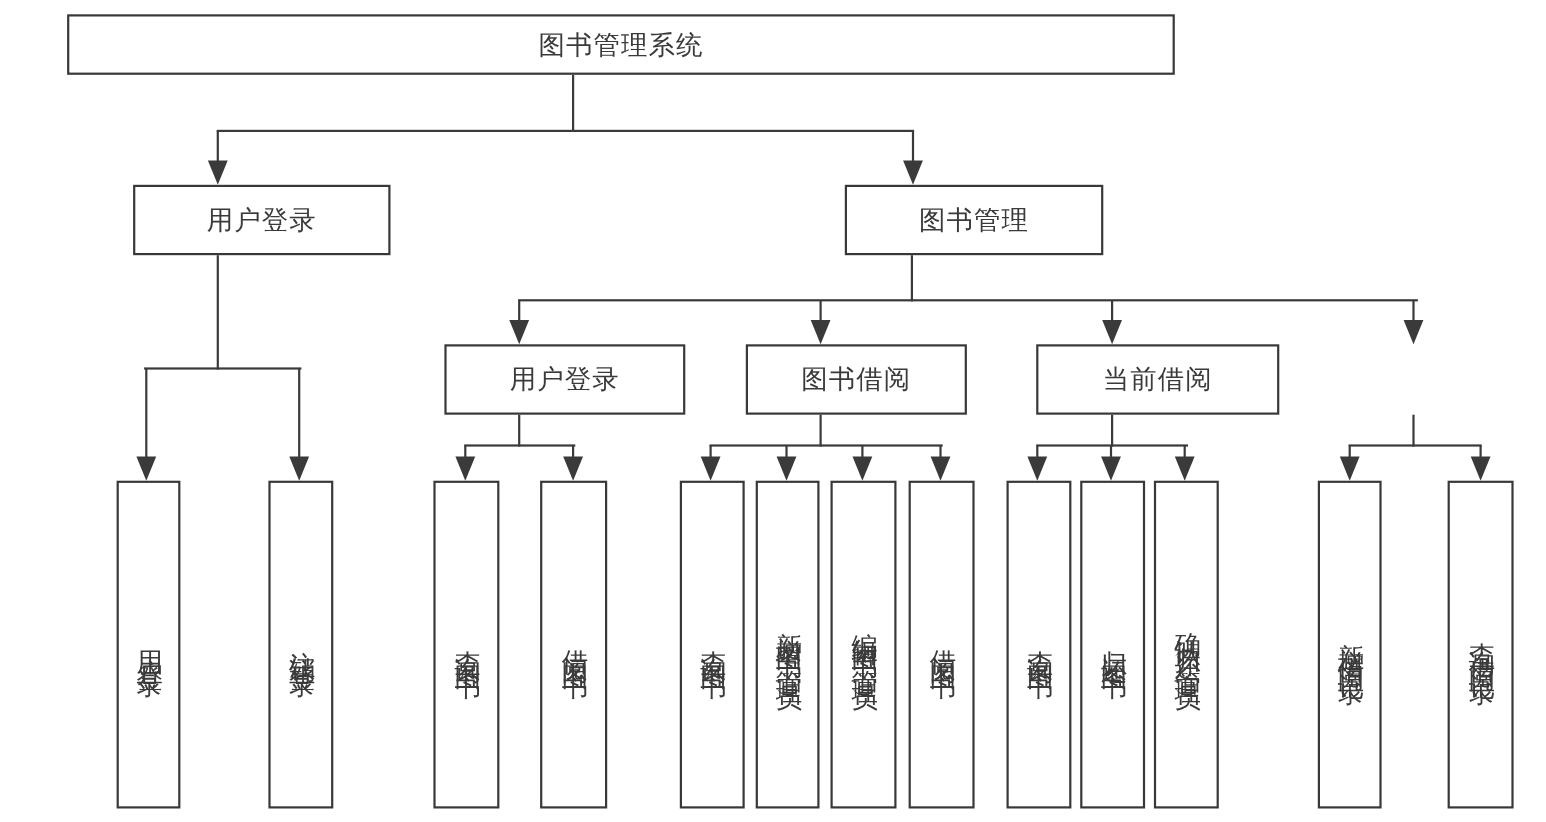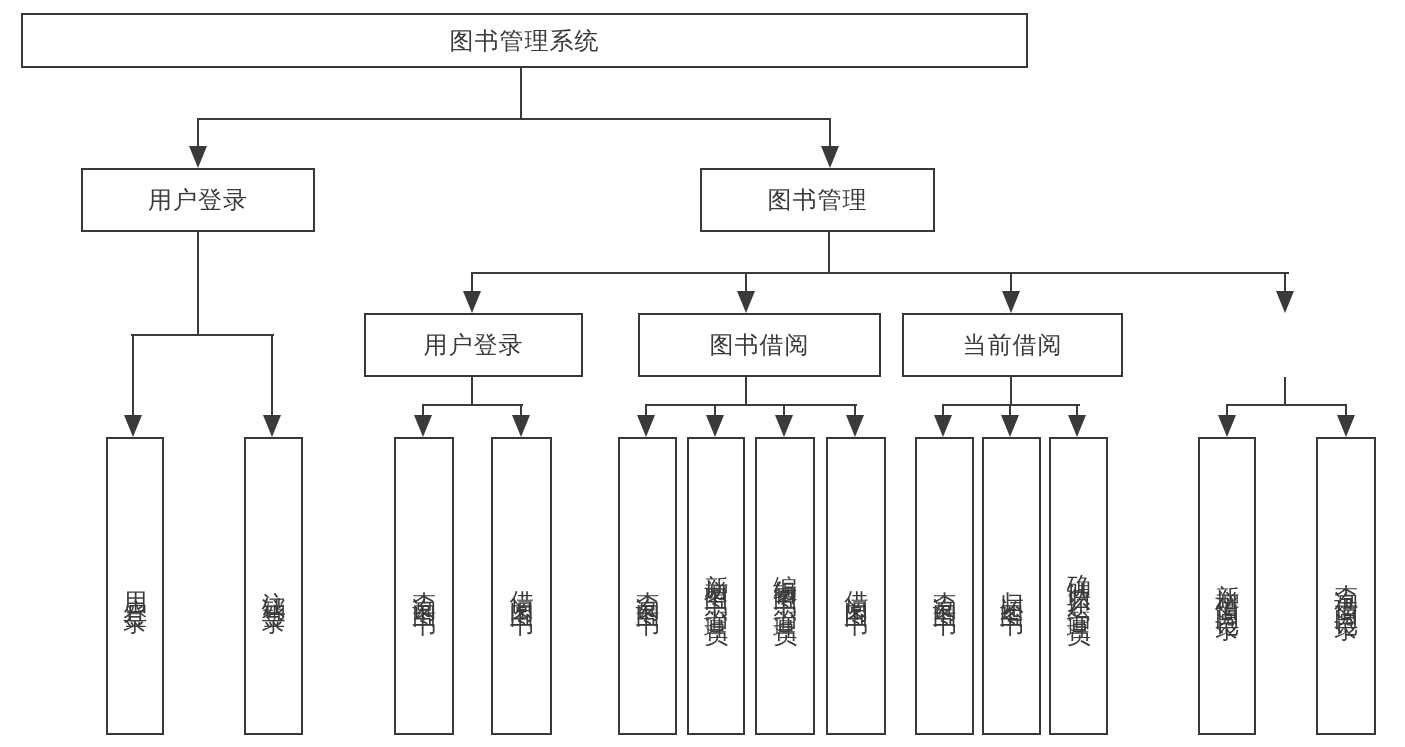--- a/index.html
+++ b/index.html
@@ -4,21 +4,21 @@
 <style>
   html,body{margin:0;padding:0;background:#ffffff;}
   .stage{
     position:relative;width:1405px;height:747px;background:#ffffff;overflow:hidden;
     font-family:"Liberation Sans","DejaVu Sans",sans-serif;color:#3a3a3a;
   }
   
   .pbox{
     position:absolute;box-sizing:border-box;border:2px solid #383838;background:#ffffff;
     display:flex;align-items:center;justify-content:center;
-    font-size:24px;letter-spacing:1px;white-space:nowrap;
+    font-size:24px;letter-spacing:1px;white-space:nowrap;margin-left:40px;
   }
   .leaf{
     position:absolute;box-sizing:border-box;border:2px solid #383838;background:#ffffff;
     top:437px;height:298px;
     display:flex;align-items:center;justify-content:center;
     writing-mode:vertical-rl;text-orientation:mixed;
     font-size:24px;letter-spacing:7px;line-height:1.1;
   }
   
   .v{position:absolute;width:2px;background:#3a3a3a;}
@@ -39,42 +39,42 @@
   <div class="pbox" style="left:21px;top:13px;width:1007px;height:55px;">图书管理系统</div>
 
   <i class="v" style="left:520px;top:68px;height:51px;"></i>
   <i class="h" style="left:197px;top:118px;width:634px;"></i>
   <i class="v" style="left:197px;top:119px;height:30px;"></i>
   <i class="arr" style="left:189px;top:146px;"></i>
   <i class="v" style="left:829px;top:119px;height:30px;"></i>
   <i class="arr" style="left:821px;top:146px;"></i>
 
   <div class="pbox" style="left:81px;top:168px;width:234px;height:64px;">用户登录</div>
-  <div class="pbox" style="left:700px;top:168px;width:235px;height:64px;">图书管理</div>
+  <div class="pbox" style="left:728px;top:168px;width:235px;height:64px;">图书管理</div>
 
   <i class="v" style="left:197px;top:232px;height:104px;"></i>
   <i class="h" style="left:131px;top:334px;width:143px;"></i>
   <i class="v" style="left:132px;top:335px;height:85px;"></i>
   <i class="arr" style="left:124px;top:415px;"></i>
   <i class="v" style="left:271px;top:335px;height:85px;"></i>
   <i class="arr" style="left:263px;top:415px;"></i>
 
   <i class="v" style="left:828px;top:232px;height:42px;"></i>
   <i class="h" style="left:471px;top:272px;width:818px;"></i>
   <i class="v" style="left:471px;top:273px;height:22px;"></i>
   <i class="arr" style="left:463px;top:291px;"></i>
   <i class="v" style="left:745px;top:273px;height:22px;"></i>
   <i class="arr" style="left:737px;top:291px;"></i>
   <i class="v" style="left:1010px;top:273px;height:22px;"></i>
   <i class="arr" style="left:1002px;top:291px;"></i>
   <i class="v" style="left:1284px;top:273px;height:22px;"></i>
   <i class="arr" style="left:1276px;top:291px;"></i>
 
   <div class="pbox" style="left:364px;top:313px;width:219px;height:64px;">用户登录</div>
-  <div class="pbox" style="left:638px;top:313px;width:243px;height:64px;">图书借阅</div>
+  <div class="pbox" style="left:638px;top:313px;width:201px;height:64px;">图书借阅</div>
   <div class="pbox" style="left:902px;top:313px;width:221px;height:64px;text-align:center;">当前借阅</div>
 
   <i class="v" style="left:471px;top:377px;height:29px;"></i>
   <i class="h" style="left:422px;top:404px;width:101px;"></i>
   <i class="v" style="left:422px;top:405px;height:16px;"></i>
   <i class="arr" style="left:414px;top:415px;"></i>
   <i class="v" style="left:520px;top:405px;height:16px;"></i>
   <i class="arr" style="left:512px;top:415px;"></i>
 
   <i class="v" style="left:745px;top:377px;height:29px;"></i>

